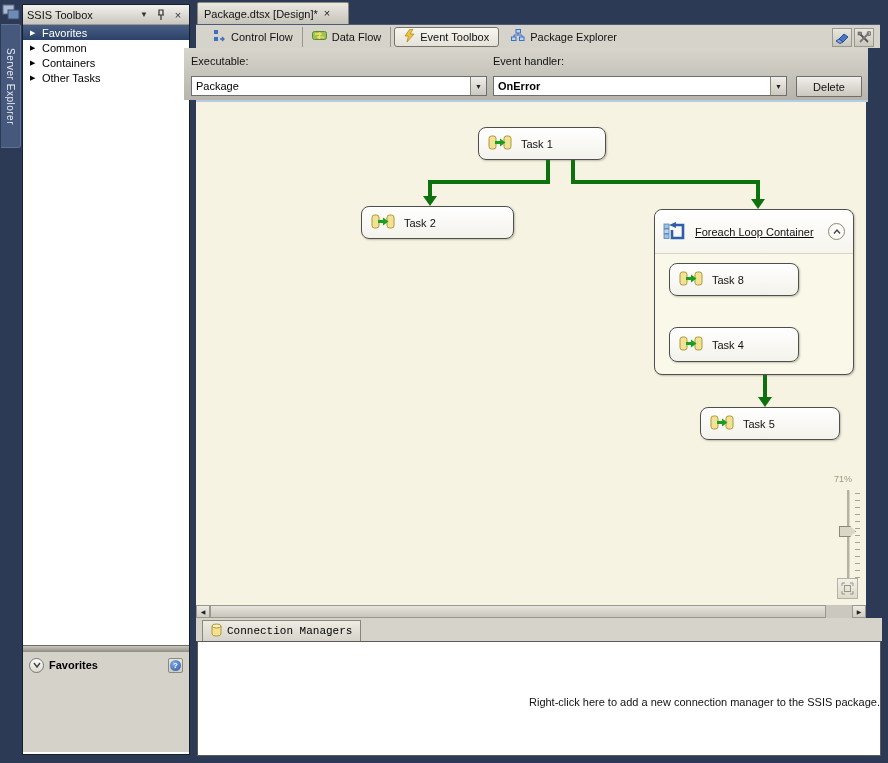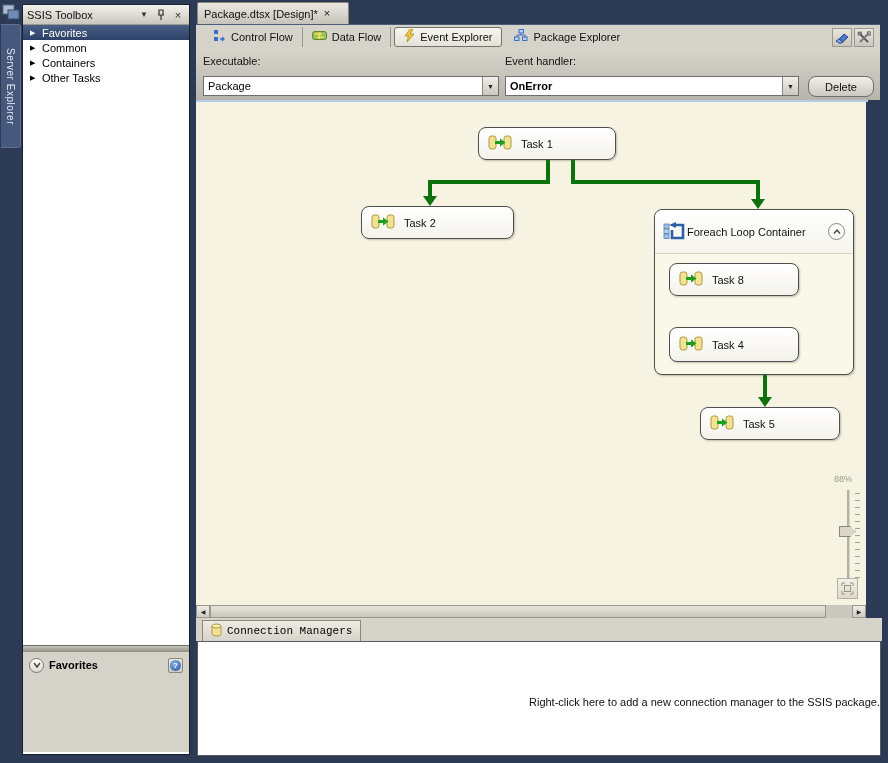--- a/index.html
+++ b/index.html
@@ -48,40 +48,40 @@
   .dstrip { position:absolute; left:196px; top:24px; width:684px; height:24px; background:#D6D3CA;
             display:flex; align-items:center; padding-left:8px; border-top:1px solid #4A5A77; }
   .dtab { height:20px; display:flex; align-items:center; gap:5px; padding:0 9px; font-size:11px; color:#111; }
   .dtab.sep { border-right:1px solid #9A978C; }
   .dtab.selected { border:1px solid #75736A; border-radius:3px; background:linear-gradient(#F7F6F0,#E4E2D8); margin:0 3px; }
   .dstrip-tools { position:absolute; right:6px; top:3px; display:flex; gap:2px; }
   .tool-btn { width:20px; height:19px; background:linear-gradient(#E8E6DF,#C9C6BD); border:1px solid #9A978C;
               display:flex; align-items:center; justify-content:center; }
 
   
-  .hdr { position:absolute; left:196px; top:48px; width:684px; height:52px; background:linear-gradient(#D8D5CC,#B7B4AB); }
+  .hdr { position:absolute; left:184px; top:48px; width:684px; height:52px; background:linear-gradient(#D8D5CC,#B7B4AB); }
   .hdr label { position:absolute; font-size:11px; color:#111; }
   .combo { position:absolute; height:20px; background:#fff; border:1px solid #6E6E6E; display:flex; align-items:center; }
   .combo .val { flex:1; padding:0 4px; font-size:11px; white-space:nowrap; overflow:hidden; }
   .combo .dd { width:16px; height:100%; background:linear-gradient(#F0EFE9,#CBC8BF); border-left:1px solid #8A8878;
                display:flex; align-items:center; justify-content:center; font-size:7px; color:#222; }
-  .btn { position:absolute; background:linear-gradient(#F0EFE9,#CBC8BF); border:1px solid #6E6E6E; border-radius:8px;
+  .btn { position:absolute; background:linear-gradient(#F0EFE9,#CBC8BF); border:1px solid #6E6E6E; border-radius:1px;
          font-size:11px; display:flex; align-items:center; justify-content:center; color:#111; }
   .blue-line { position:absolute; left:196px; top:100px; width:672px; height:2px; background:#B5CCE9; }
 
   
   .canvas { position:absolute; left:196px; top:102px; width:670px; height:503px; background:#F6F3E2; }
   .arrows { position:absolute; left:0; top:0; }
   .task { position:absolute; height:33px; background:linear-gradient(#FFFFFF,#F3F2EB); border:1px solid #4F4F4F;
           border-radius:8px; box-shadow:1px 1px 2px rgba(90,90,60,0.35); display:flex; align-items:center; gap:9px; padding-left:9px; }
   .task .lbl { font-size:11px; color:#111; }
   .fcontainer { position:absolute; left:458px; top:107px; width:200px; height:166px; background:#FAF8E9;
                 border:1px solid #4F4F4F; border-radius:8px; box-shadow:1px 1px 2px rgba(90,90,60,0.35); }
   .fc-header { height:44px; background:linear-gradient(#FFFFFF,#F5F4EC); border-bottom:1px solid #D8D5C5;
-               border-radius:8px 8px 0 0; display:flex; align-items:center; padding:0 8px; }
+               border-radius:8px 8px 0 0; display:flex; align-items:center; gap:8px; padding:0 8px;text-decoration:underline; }
   .fc-title { flex:1; font-size:11px; color:#111; }
   .fc-chevron { width:17px; height:17px; border-radius:50%; border:1px solid #8A8878; background:#FBFBF7;
                 display:flex; align-items:center; justify-content:center; }
 
   
   .zoom-label { position:absolute; left:638px; top:372px; font-size:9px; color:#9C9A84; }
   .zoom-track { position:absolute; left:651px; top:388px; width:3px; height:92px; background:#B3B1A0; border-right:1px solid #D8D6C6; }
   .zoom-ticks { position:absolute; left:659px; top:391px; width:5px; height:88px;
                 background:repeating-linear-gradient(to bottom,#A5A38F 0 1px,transparent 1px 7px); }
   .zoom-thumb { position:absolute; left:643px; top:424px; width:17px; height:11px; background:#DAD7C9;
@@ -189,21 +189,21 @@
         </svg>
       </span>
       <span>Data Flow</span>
     </div>
     <div class="dtab selected">
       <span>
         <svg width="11" height="13" viewBox="0 0 11 13">
           <polygon points="6,0 1,7 4.4,7 3,13 10,5 6.2,5 9,0" fill="#F4C63F" stroke="#A07F18" stroke-width="0.7"></polygon>
         </svg>
       </span>
-      <span>Event Explorer</span>
+      <span>Event Toolbox</span>
     </div>
     <div class="dtab">
       <span>
         <svg width="14" height="13" viewBox="0 0 14 13">
           <rect x="5" y="0.5" width="4.5" height="3.5" fill="#BBD2F2" stroke="#3A6FC4"></rect>
           <path d="M7,4 v2 M3,8 v-2 h8 v2" stroke="#3A6FC4" fill="none"></path>
           <rect x="0.5" y="8" width="4.5" height="3.5" fill="#BBD2F2" stroke="#3A6FC4"></rect>
           <rect x="8.5" y="8" width="4.5" height="3.5" fill="#BBD2F2" stroke="#3A6FC4"></rect>
         </svg>
       </span>
@@ -252,21 +252,21 @@
         <path d="M569,273 L569,296"></path>
       </g>
       <g fill="#0D720D" stroke="none">
         <polygon points="227,94 241,94 234,104"></polygon>
         <polygon points="555,97 569,97 562,107"></polygon>
         <polygon points="530,214 544,214 537,224"></polygon>
         <polygon points="562,295 576,295 569,305"></polygon>
       </g>
     </svg>
 
-    <div class="task" style="left:282px; top:25px; width:138px;">
+    <div class="task" style="left:282px; top:25px; width:128px;">
       <span>
         <svg width="24" height="17" viewBox="0 0 24 17">
           <rect x="1" y="2" width="7" height="13" rx="2.5" fill="#F2E394" stroke="#AE973C"></rect>
           <rect x="16" y="2" width="7" height="13" rx="2.5" fill="#F2E394" stroke="#AE973C"></rect>
           <path d="M7,8.5 h7" stroke="#1E9E1E" stroke-width="3"></path>
           <polygon points="12,4.5 17.5,8.5 12,12.5" fill="#1E9E1E"></polygon>
         </svg>
       </span>
       <span class="lbl">Task 1</span>
     </div>
@@ -332,21 +332,21 @@
         <svg width="24" height="17" viewBox="0 0 24 17">
           <rect x="1" y="2" width="7" height="13" rx="2.5" fill="#F2E394" stroke="#AE973C"></rect>
           <rect x="16" y="2" width="7" height="13" rx="2.5" fill="#F2E394" stroke="#AE973C"></rect>
           <path d="M7,8.5 h7" stroke="#1E9E1E" stroke-width="3"></path>
           <polygon points="12,4.5 17.5,8.5 12,12.5" fill="#1E9E1E"></polygon>
         </svg>
       </span>
       <span class="lbl">Task 5</span>
     </div>
 
-    <div class="zoom-label">88%</div>
+    <div class="zoom-label">71%</div>
     <div class="zoom-track"></div>
     <div class="zoom-ticks"></div>
     <div class="zoom-thumb"></div>
     <div class="zoom-fit">
       <svg width="13" height="13" viewBox="0 0 13 13">
         <rect x="3.5" y="3.5" width="6" height="6" fill="none" stroke="#98957F"></rect>
         <path d="M1,4 V1 H4 M9,1 h3 v3 M12,9 v3 H9 M4,12 H1 V9" fill="none" stroke="#98957F"></path>
       </svg>
     </div>
   </div>

